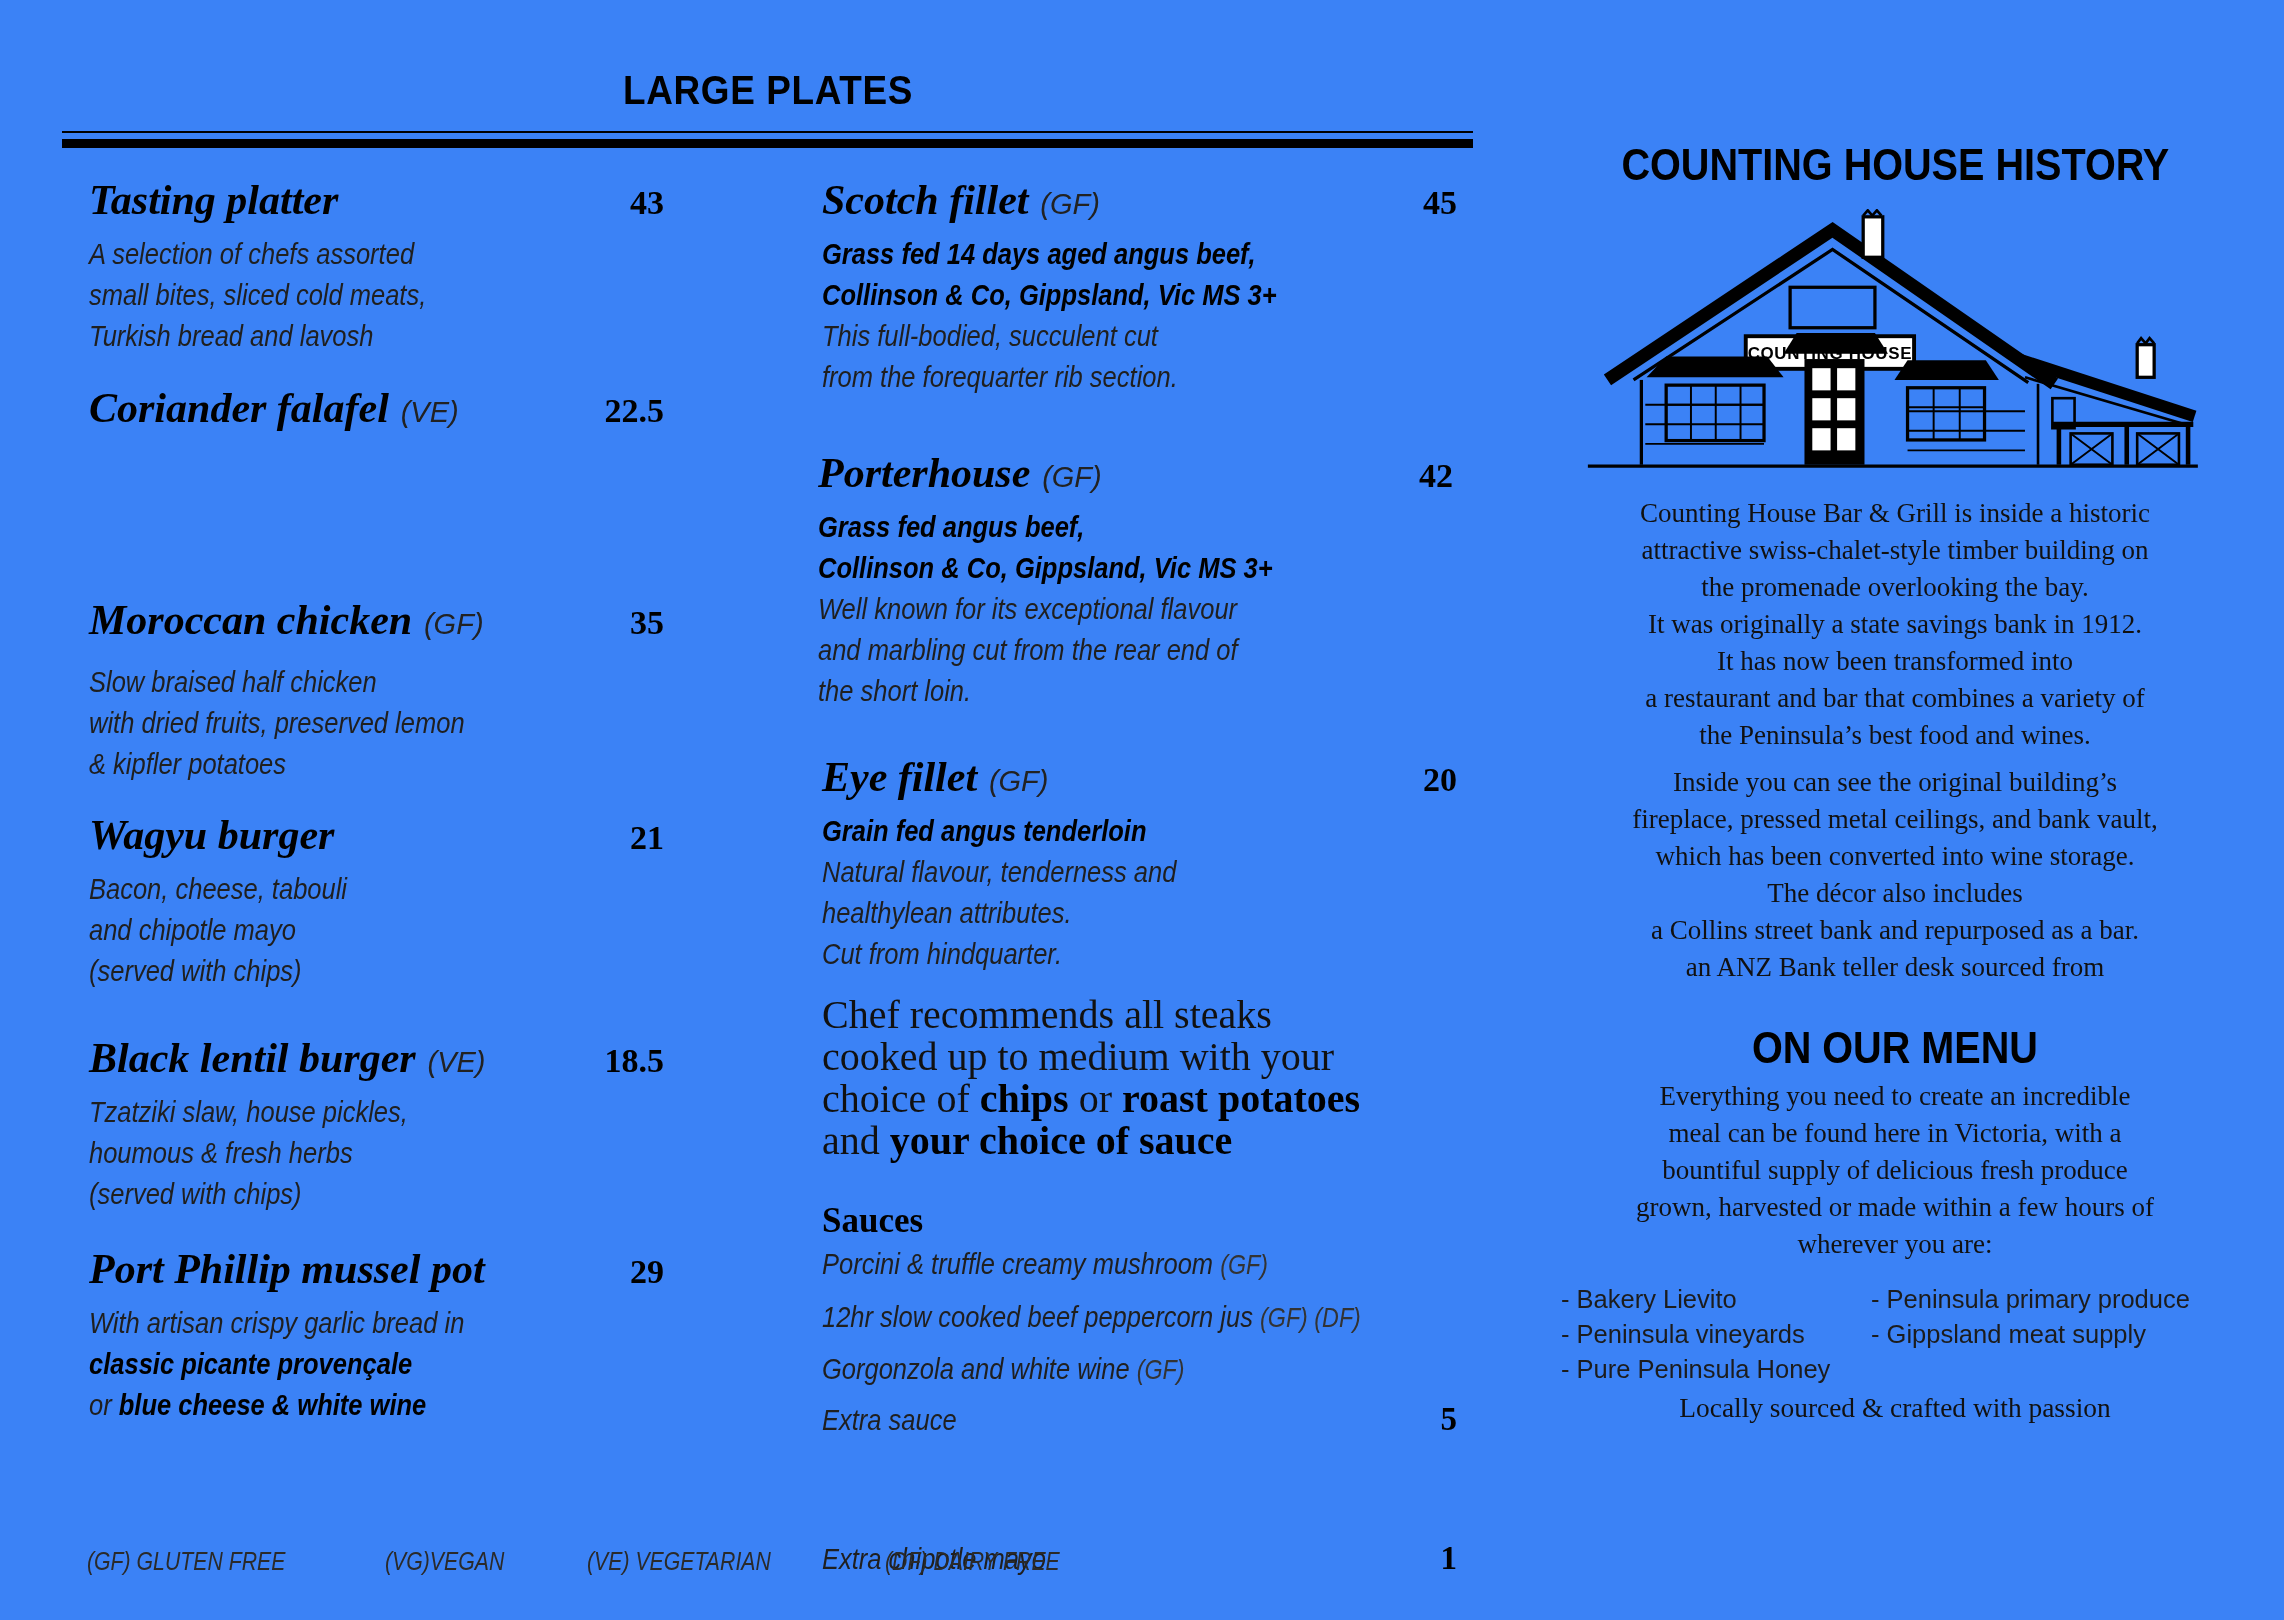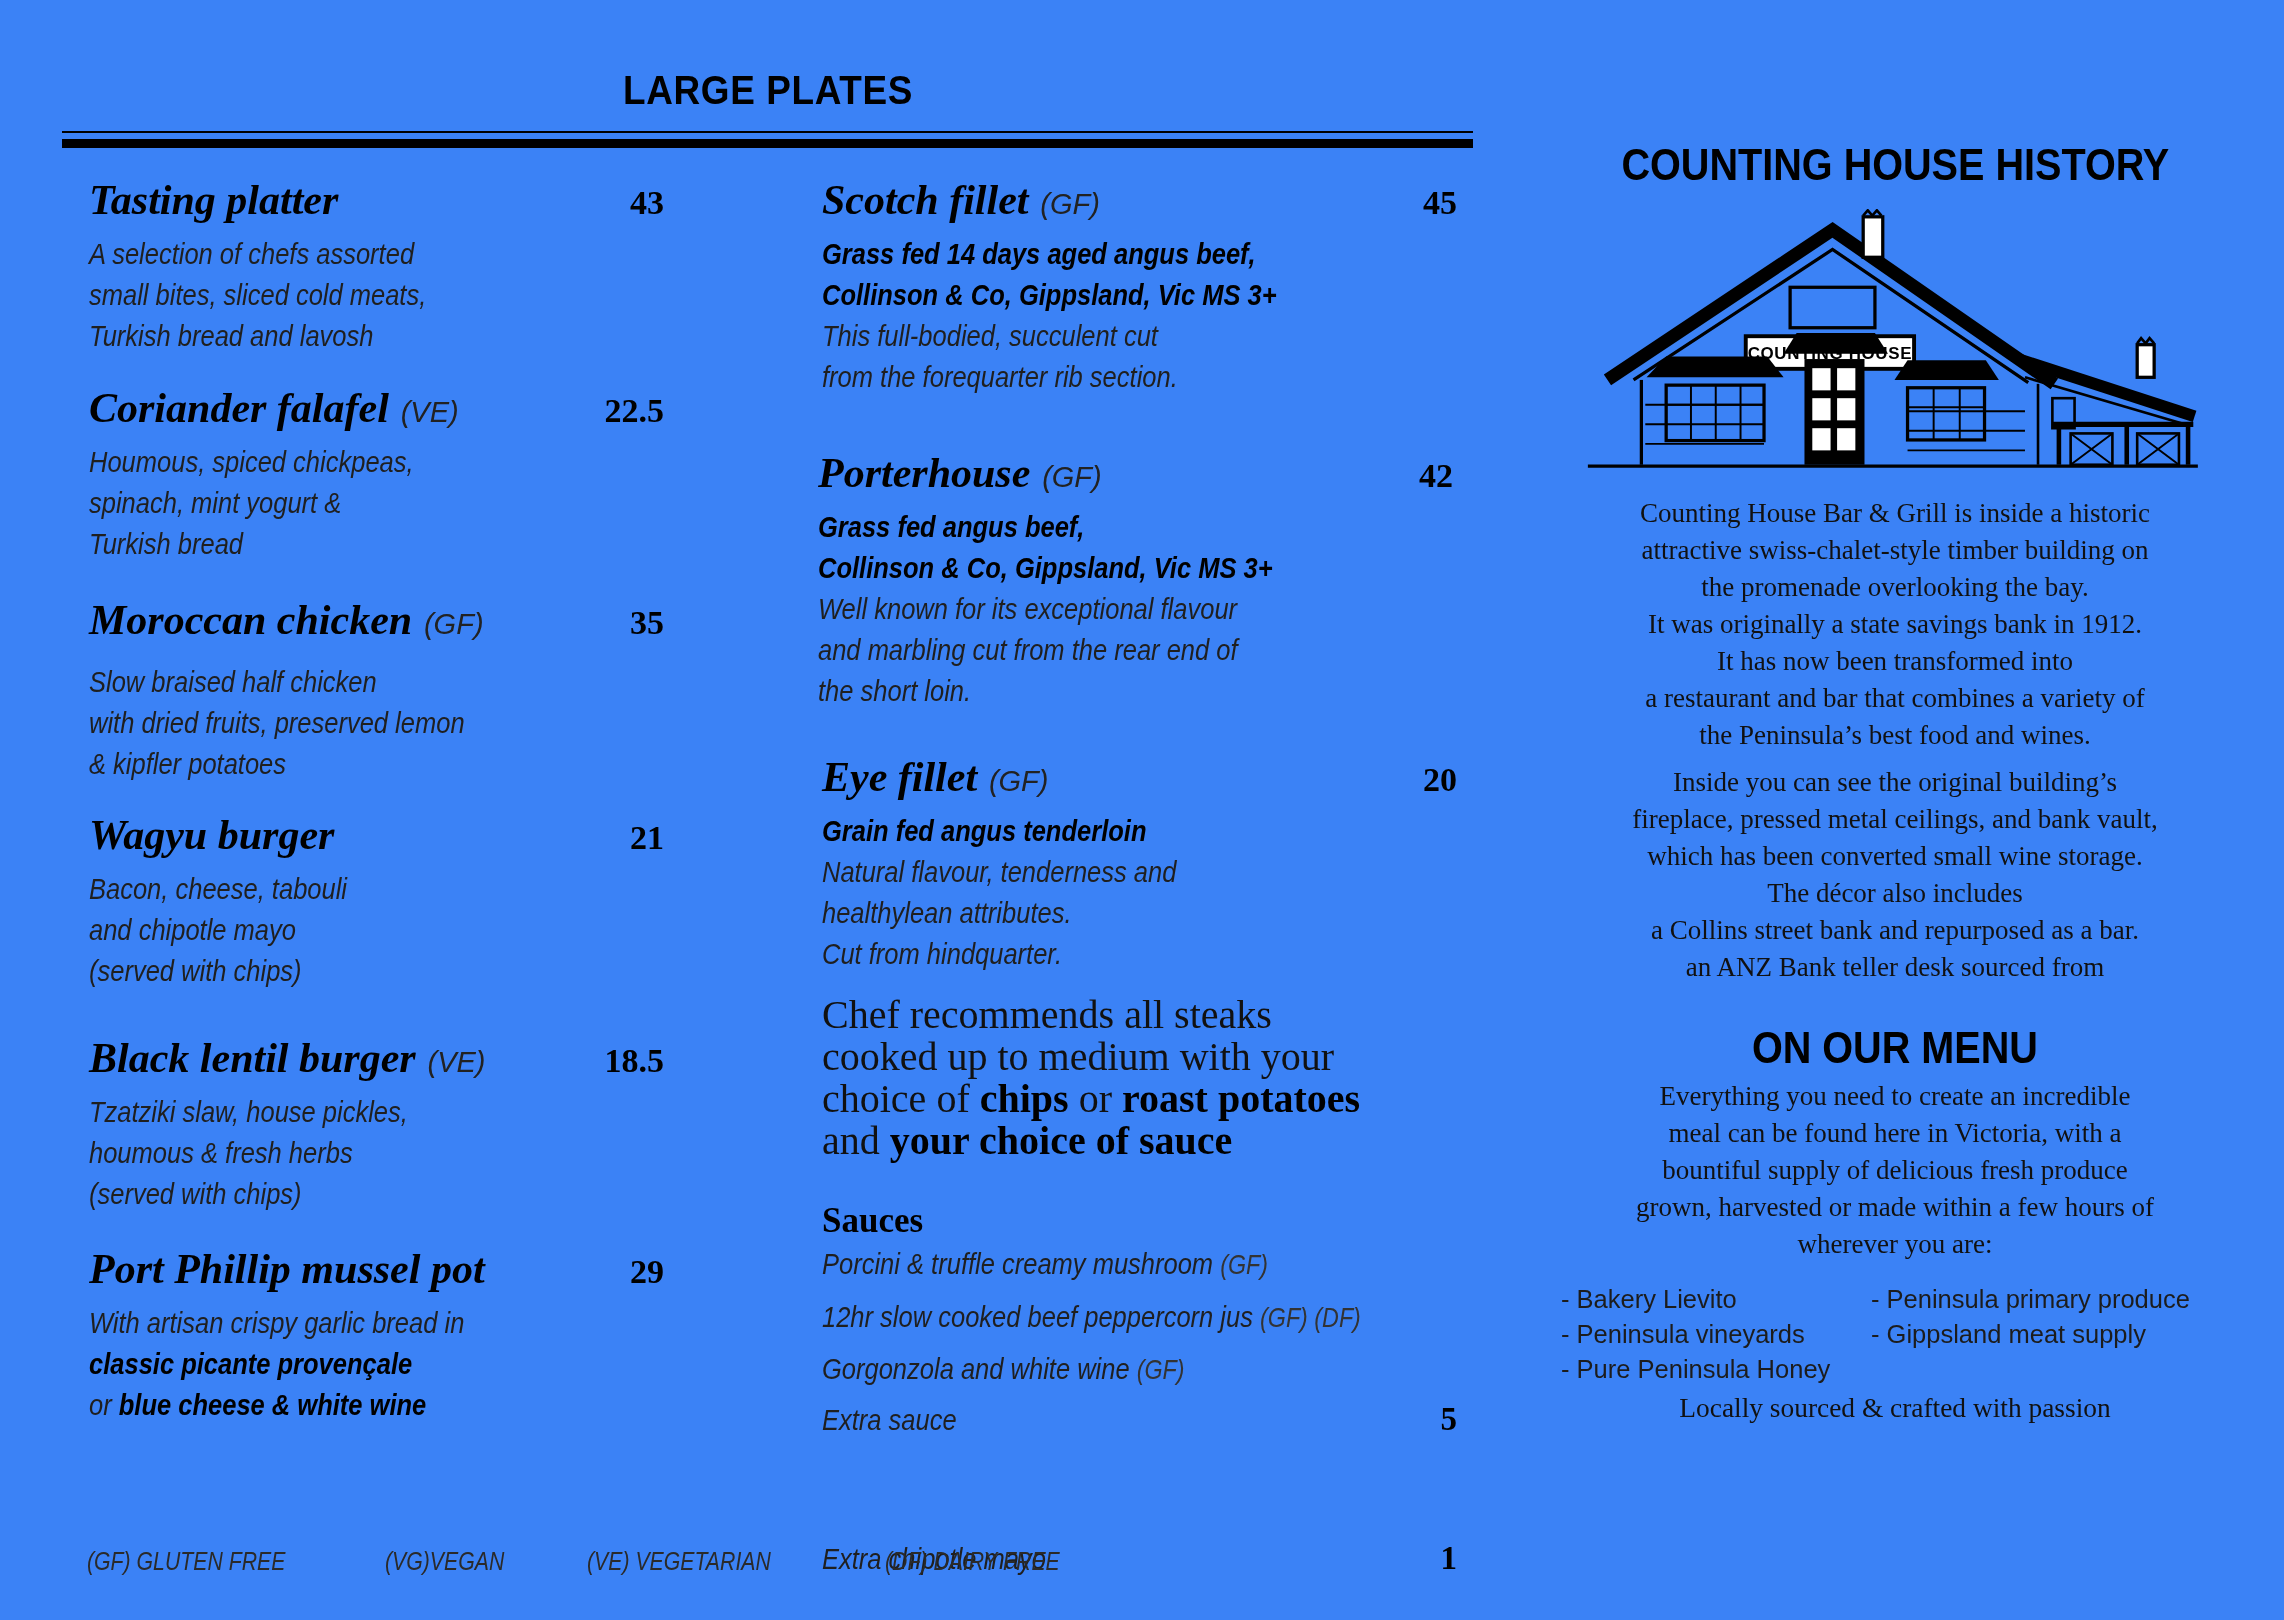--- a/index.html
+++ b/index.html
@@ -70,25 +70,20 @@
       <div class="dline">small bites, sliced cold meats,</div>
       <div class="dline">Turkish bread and lavosh</div>
     </div>
   </div>
 
   <div class="abs" style="left:89px;top:384px;width:575px;">
     <div class="dish-row">
       <span><span class="dish-name">Coriander falafel</span><span class="dish-tag">(VE)</span></span>
       <span class="dish-price">22.5</span>
     </div>
-    <div class="desc">
-      <div class="dline">Houmous, spiced chickpeas,</div>
-      <div class="dline">spinach, mint yogurt &amp;</div>
-      <div class="dline">Turkish bread</div>
-    </div>
   </div>
 
   <div class="abs" style="left:89px;top:596px;width:575px;">
     <div class="dish-row">
       <span><span class="dish-name">Moroccan chicken</span><span class="dish-tag">(GF)</span></span>
       <span class="dish-price">35</span>
     </div>
     <div class="desc" style="margin-top:17px;">
       <div class="dline">Slow braised half chicken</div>
       <div class="dline">with dried fruits, preserved lemon</div>
@@ -273,21 +268,21 @@
     <div>the promenade overlooking the bay.</div>
     <div>It was originally a state savings bank in 1912.</div>
     <div>It has now been transformed into</div>
     <div>a restaurant and bar that combines a variety of</div>
     <div>the Peninsula’s best food and wines.</div>
   </div>
 
   <div class="abs serif-par" style="left:1542px;top:764px;width:706px;">
     <div>Inside you can see the original building’s</div>
     <div>fireplace, pressed metal ceilings, and bank vault,</div>
-    <div>which has been converted small wine storage.</div>
+    <div>which has been converted into wine storage.</div>
     <div>The décor also includes</div>
     <div>a Collins street bank and repurposed as a bar.</div>
     <div>an ANZ Bank teller desk sourced from</div>
   </div>
 
   <div class="abs r-head" style="left:1542px;top:1023px;width:706px;">
     <span class="sqz">ON OUR MENU</span>
   </div>
 
   <div class="abs serif-par" style="left:1542px;top:1078px;width:706px;">

